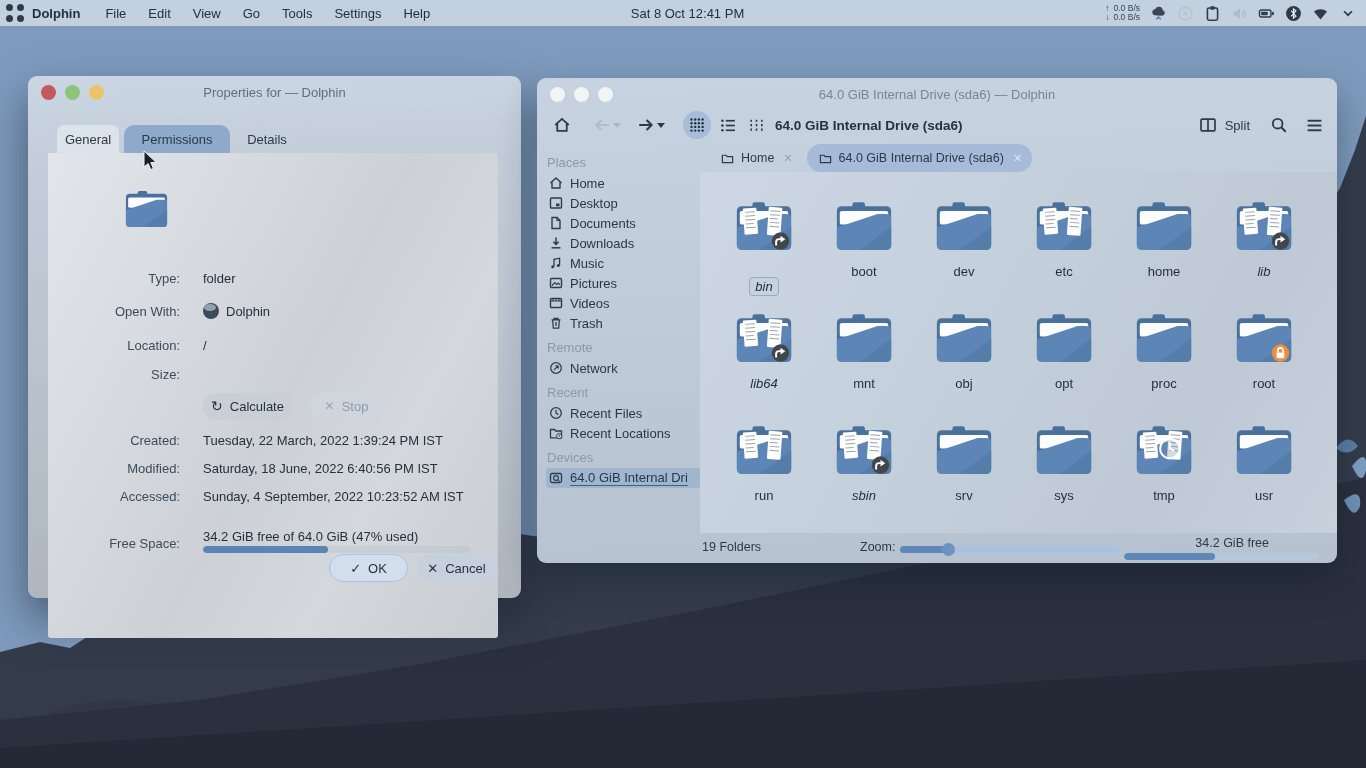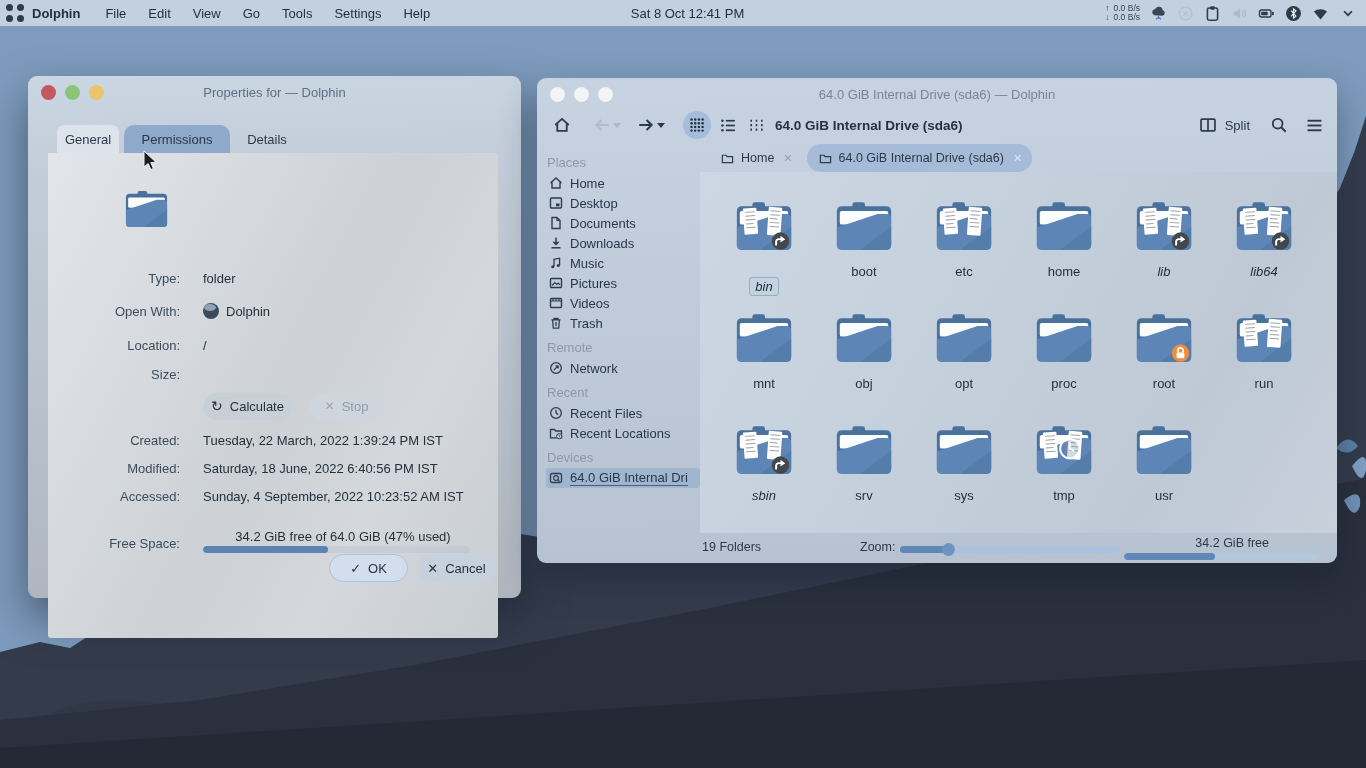--- a/index.html
+++ b/index.html
@@ -50,21 +50,21 @@
     font-size:13px; color:#23313e; }
   .prow { position:absolute; left:0; width:100%; display:flex; align-items:center; }
   .plabel { width:132px; text-align:right; color:#3c4c5c; flex:none; }
   .pval { margin-left:23px; display:flex; align-items:center; gap:7px; }
   .pill { display:inline-flex; align-items:center; justify-content:center; gap:7px;
     border-radius:14px; font-size:13px; color:#26323e; }
   .btn-change { position:absolute; left:337px; top:-14px; width:81px; height:28px; background:#cdd9e9; }
   .btn-calc { width:89px; height:27px; background:#c8cfd7; }
   .btn-stop { width:75px; height:27px; background:#ced5dc; color:#8d9cab; margin-left:10px; }
   .gear { font-size:14px; }
-  .free-text { position:absolute; left:155px; width:280px; text-align:center; }
+  .free-text { position:absolute; left:155px; width:280px; }
   .free-bar { position:absolute; left:155px; top:393px; width:267px; height:7px; border-radius:4px;
     background:rgba(170,185,200,.25); overflow:hidden; }
   .free-bar i { display:block; height:100%; border-radius:4px; background:#5b84b5; }
   .props-footer { position:absolute; right:25px; bottom:16px; display:flex; gap:9px; }
   .btn-ok { width:79px; height:28px; background:#d2deec; border:1px solid #a9c4e2; }
   .btn-cancel { width:79px; height:28px; background:#c7d1dd; }
   .dolphin-app-ic { width:16px; height:16px; border-radius:50%; background:#3c4b5b; position:relative; overflow:hidden; flex:none;}
   .dolphin-app-ic::after { content:""; position:absolute; left:1px; top:1px; width:12px; height:7px;
     border-radius:50%; background:#8fa2b5; }
   .cursor-arrow { position:absolute; left:115px; top:74px; z-index:99; }
@@ -599,20 +599,32 @@
                   <rect x="4" y="5" width="56" height="45" rx="5" fill="#4a719c"></rect>
                   <rect x="20" y="1" width="13" height="8" rx="2.5" fill="#4a719c"></rect>
                   <rect x="7" y="10" width="50" height="14" rx="2" fill="#fbfcfd"></rect>
                   <path d="M4 27 L46 13 L55 13 Q60 13 60 18 L60 45 Q60 50 55 50 L9 50 Q4 50 4 45 Z" fill="#5d86b6"></path>
                   <path d="M60 26 L60 45 Q60 50 55 50 L28 50 Z" fill="#557da9"></path>
                 </svg>
               </div>
     <div class="flabel">boot</div>
   </div>
 
+  <div class="fcell">
+    <div class="ficon">
+                <svg width="62" height="53" viewBox="0 0 64 54">
+                  <rect x="4" y="5" width="56" height="45" rx="5" fill="#4a719c"></rect>
+                  <rect x="20" y="1" width="13" height="8" rx="2.5" fill="#4a719c"></rect>
+                  <rect x="7" y="10" width="50" height="14" rx="2" fill="#fbfcfd"></rect>
+                  <path d="M4 27 L46 13 L55 13 Q60 13 60 18 L60 45 Q60 50 55 50 L9 50 Q4 50 4 45 Z" fill="#5d86b6"></path>
+                  <path d="M60 26 L60 45 Q60 50 55 50 L28 50 Z" fill="#557da9"></path>
+                </svg>
+              </div>
+    <div class="flabel">dev</div>
+  </div>
 
   <div class="fcell">
     <div class="ficon">
                 <svg width="62" height="53" viewBox="0 0 64 54">
                   <rect x="4" y="5" width="56" height="45" rx="5" fill="#4a719c"></rect>
                   <rect x="20" y="1" width="13" height="8" rx="2.5" fill="#4a719c"></rect>
                   <rect x="7" y="10" width="50" height="14" rx="2" fill="#fbfcfd"></rect>
                   <path d="M4 27 L46 13 L55 13 Q60 13 60 18 L60 45 Q60 50 55 50 L9 50 Q4 50 4 45 Z" fill="#5d86b6"></path>
                   <path d="M60 26 L60 45 Q60 50 55 50 L28 50 Z" fill="#557da9"></path>
                   <g transform="rotate(-4 18 20)">

